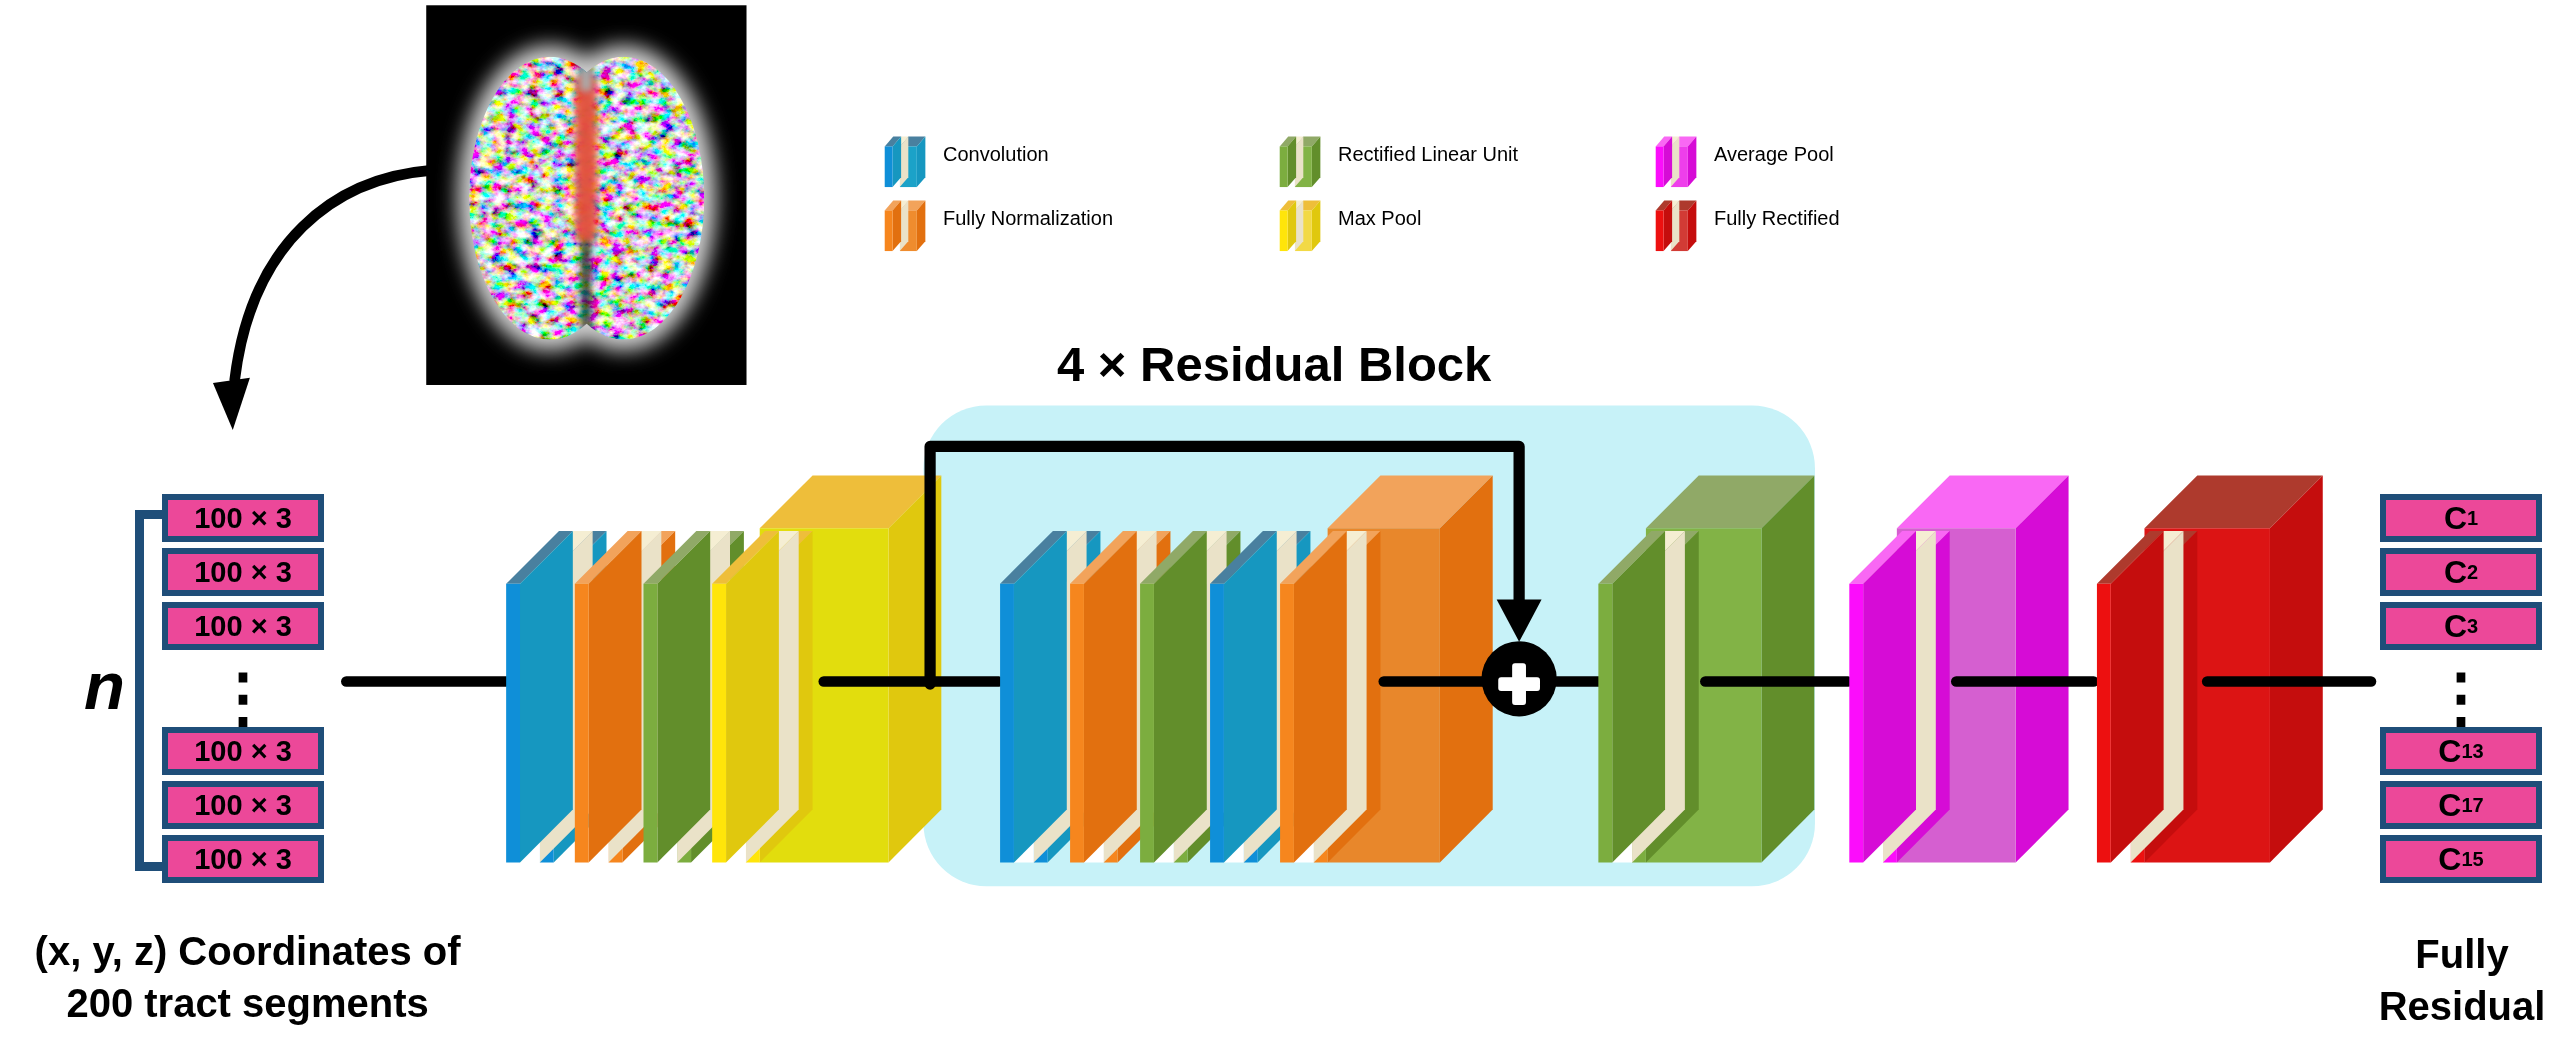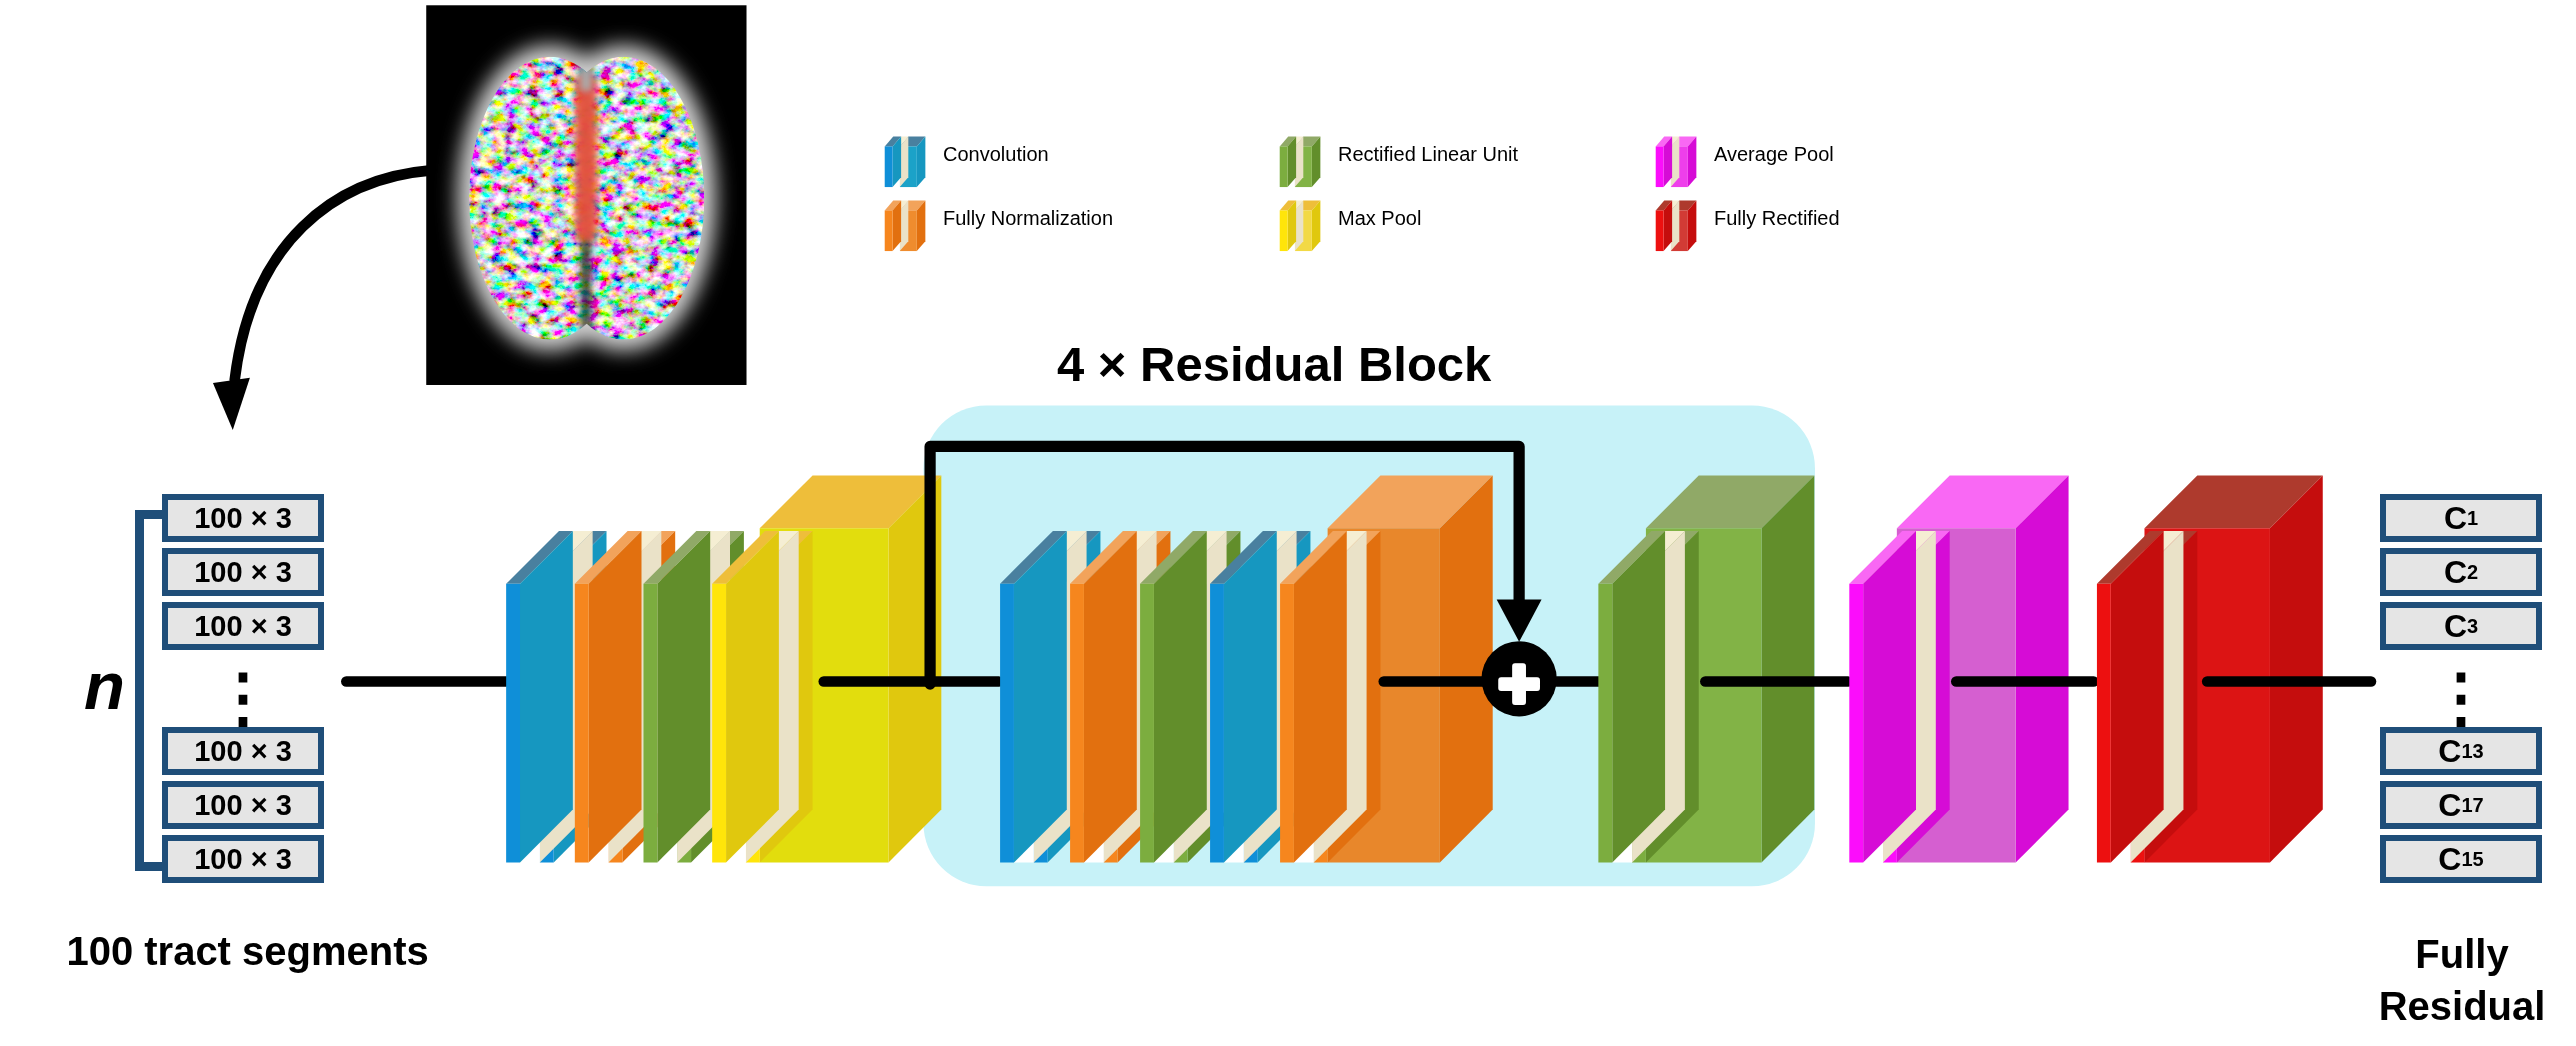--- a/index.html
+++ b/index.html
@@ -1,20 +1,20 @@
 <!DOCTYPE html>
 <html style="font-size:10.6px"><head>
 <meta charset="utf-8">
 <style>
   html,body{margin:0;padding:0;background:#ffffff;}
   .canvas{position:relative;width:2576px;height:1046px;background:#ffffff;overflow:hidden;
           font-family:"Liberation Sans",sans-serif;color:#000;}
   svg text{font-family:"Liberation Sans",sans-serif;}
   #net-svg{position:absolute;left:0;top:0;}
-  .stack-box{position:absolute;width:162px;height:48px;border:6.6px solid #1F4E79;background:#e5e5e5;
+  .stack-box{position:absolute;width:162px;height:48px;border:6.6px solid #1F4E79;background:#ec4899;
              box-sizing:border-box;display:flex;align-items:center;justify-content:center;
              font-weight:bold;font-size:29px;text-align:right;}
   .cmain{font-size:32px;font-weight:bold;}
   .csub{font-size:20px;font-weight:bold;vertical-align:-8px;}
   .vdots{position:absolute;width:162px;height:66px;display:flex;align-items:center;justify-content:center;
          font-size:65px;font-weight:bold;line-height:1;}
   .bracket{position:absolute;background:#1F4E79;}
   .n-label{position:absolute;left:68px;top:646px;width:73px;height:79px;font-size:67px;
            font-weight:bold;font-style:italic;display:flex;align-items:center;justify-content:center;}
   .caption{position:absolute;text-align:center;font-weight:bold;font-size:40px;line-height:52px;}
@@ -311,21 +311,22 @@
 
   <div class="stack-box" style="left:162px;top:494px">100 × 3</div>
   <div class="stack-box" style="left:162px;top:548px">100 × 3</div>
   <div class="stack-box" style="left:162px;top:602px">100 × 3</div>
   <div class="vdots" style="left:162px;top:664px">⋮</div>
   <div class="stack-box" style="left:162px;top:727px">100 × 3</div>
   <div class="stack-box" style="left:162px;top:781px">100 × 3</div>
   <div class="stack-box" style="left:162px;top:835px">100 × 3</div>
 
   <div class="caption" style="left:6.6px;top:925px;width:482px">
-    <div>100 tract segments</div>
+    <div>(x, y, z) Coordinates of</div>
+    <div>200 tract segments</div>
   </div>
 
   <div class="stack-box" style="left:2380px;top:494px">
     <span class="cmain">C</span>
       <sub class="csub">1</sub>
   </div>
   <div class="stack-box" style="left:2380px;top:548px">
     <span class="cmain">C</span>
       <sub class="csub">2</sub>
   </div>

